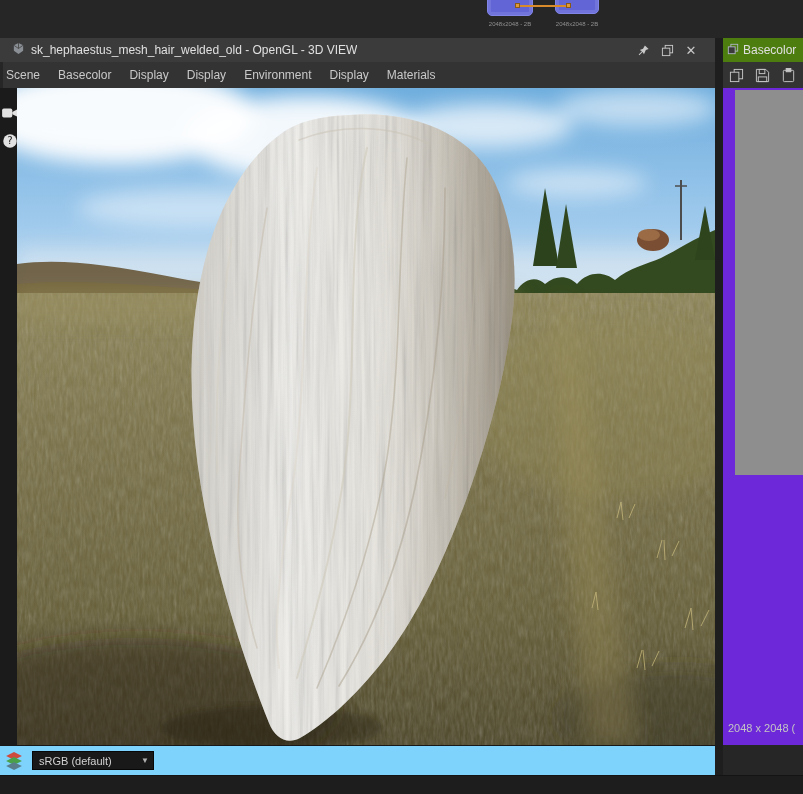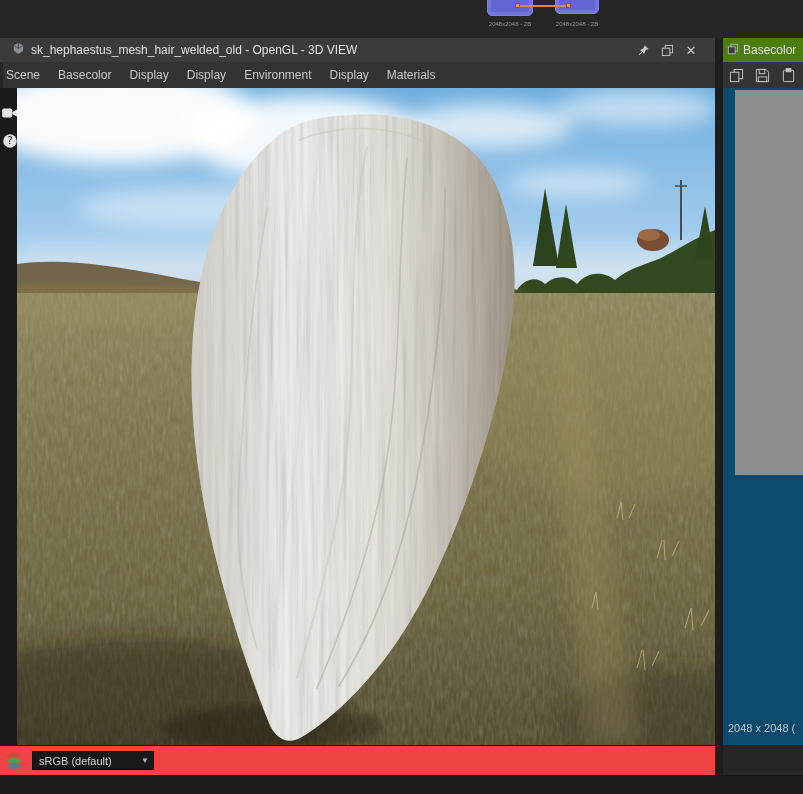--- a/index.html
+++ b/index.html
@@ -31,34 +31,34 @@
   
   .left-toolbar { position:absolute; left:0; top:88px; width:17px; height:657px; background:#1b1b1b; overflow:hidden; }
   .lt-icon { position:absolute; left:1px; width:18px; height:18px; }
   .lt-cam { top:16px; } .lt-help { top:44px; }
 
   
   .viewport { position:absolute; left:17px; top:88px; width:698px; height:657px; background:#000; overflow:hidden; }
   .viewport svg { display:block; }
 
   
-  .bottombar { position:absolute; left:0; top:745px; width:715px; height:30px; background:#ef4444; border-top:1px solid #181818; }
+  .bottombar { position:absolute; left:0; top:745px; width:715px; height:30px; background:#7dd3fc; border-top:1px solid #181818; }
   .layers-btn { position:absolute; left:5px; top:6px; width:18px; height:18px; }
   .dropdown { position:absolute; left:32px; top:5px; width:122px; height:19px; background:#191919; border:1px solid #070707; display:flex; align-items:center; }
   .dd-text { flex:1; font-size:11px; color:#d2d2d2; padding-left:6px; white-space:nowrap; overflow:hidden; }
   .dd-arrow { width:16px; text-align:center; font-size:8px; color:#b0b0b0; }
 
   
   .right-gap { position:absolute; left:715px; top:38px; width:8px; height:737px; background:#1e1e1e; }
   .right-panel { position:absolute; left:723px; top:38px; width:80px; height:737px; background:#262626; overflow:hidden; }
   .rp-header { height:24px; background:#4d7c0f; display:flex; align-items:center; padding:0 4px; }
   .rp-title { font-size:12px; color:#e0e0e0; margin-left:4px; white-space:nowrap; }
   .rp-toolbar { height:26px; background:#333333; display:flex; align-items:center; gap:9px; padding-left:5px; }
   .rp-tool { width:17px; height:17px; display:flex; align-items:center; justify-content:center; }
-  .rp-content { position:relative; height:657px; background:#0c4a6e; }
+  .rp-content { position:relative; height:657px; background:#6d28d9; }
   .rp-preview { position:absolute; left:12px; top:2px; width:70px; height:385px; background:#8e8e8e; }
   .rp-res { position:absolute; left:5px; top:634px; font-size:11px; color:#c4c4c4; white-space:nowrap; }
 
   
   .bottom-strip { position:absolute; left:0; top:775px; width:803px; height:19px; background:#1d1d1d; border-top:1px solid #141414; }
 </style>
 </head>
 <body>
 
 <div class="app">

